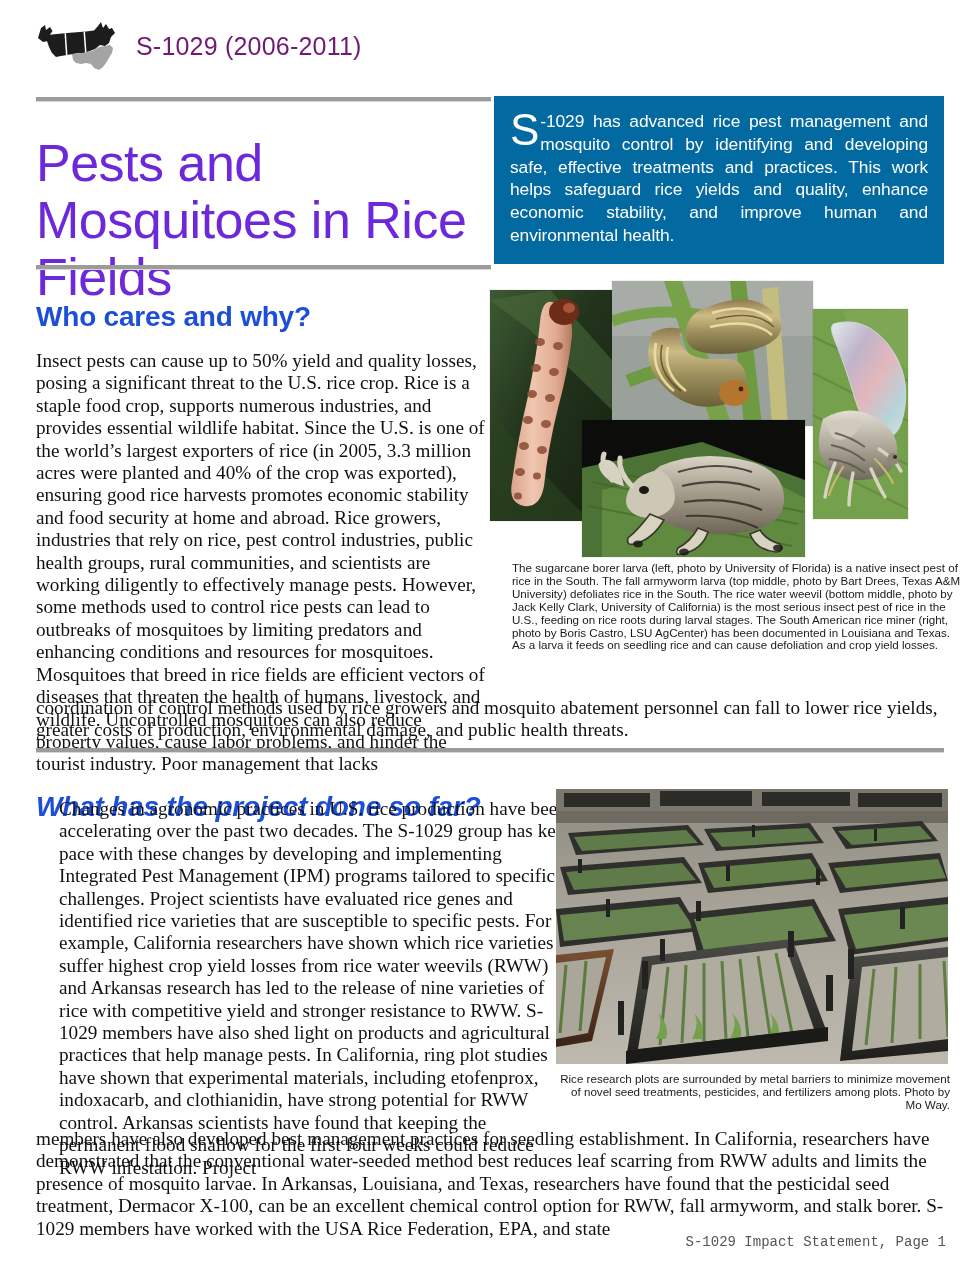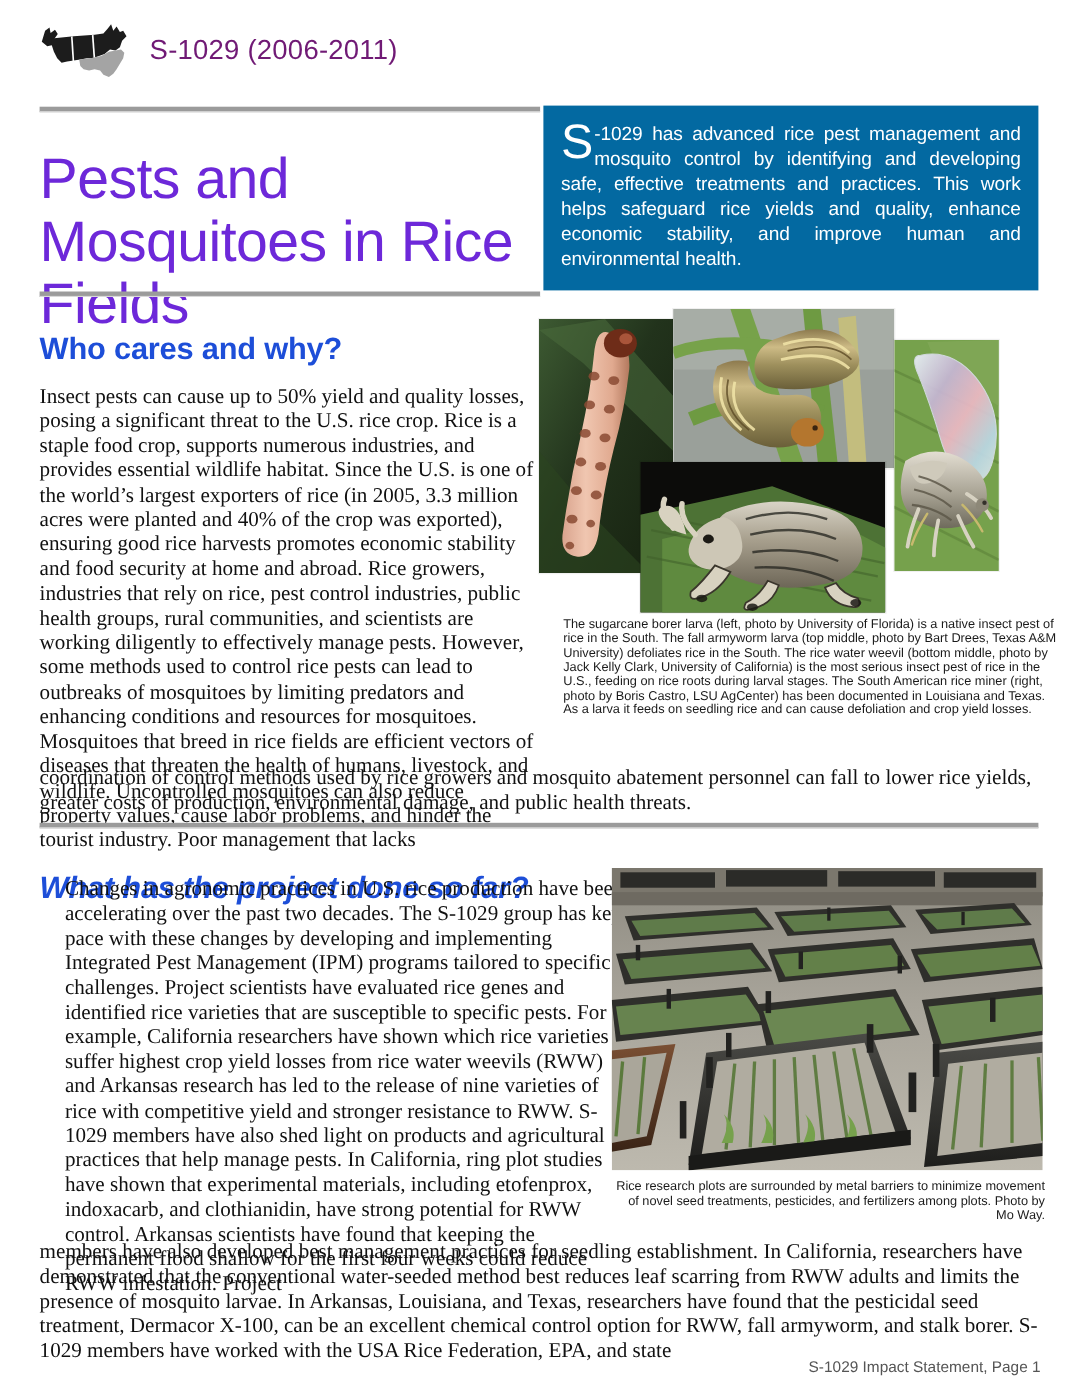--- a/index.html
+++ b/index.html
@@ -149,21 +149,21 @@
   }
   .plots-photo svg { display: block; width: 100%; height: 100%; }
 
   
   .footer {
     position: absolute;
     right: 34px;
     bottom: 18px;
     font-size: 14px;
     color: #555555;
-    font-family: Liberation Sans, sans-serif;
+    font-family: Liberation Mono, monospace;
   }
 </style>
 </head>
 <body>
 
 <div class="header-row">
   <span class="us-map-icon">
     <svg viewBox="0 0 172 112" xmlns="http://www.w3.org/2000/svg">
 
       <path fill="#1c1c1c" d="M4 40 L10 20 L18 14 L20 24 L28 18 L33 26 L26 36 L32 40 L24 46 L14 48 Z"></path>

